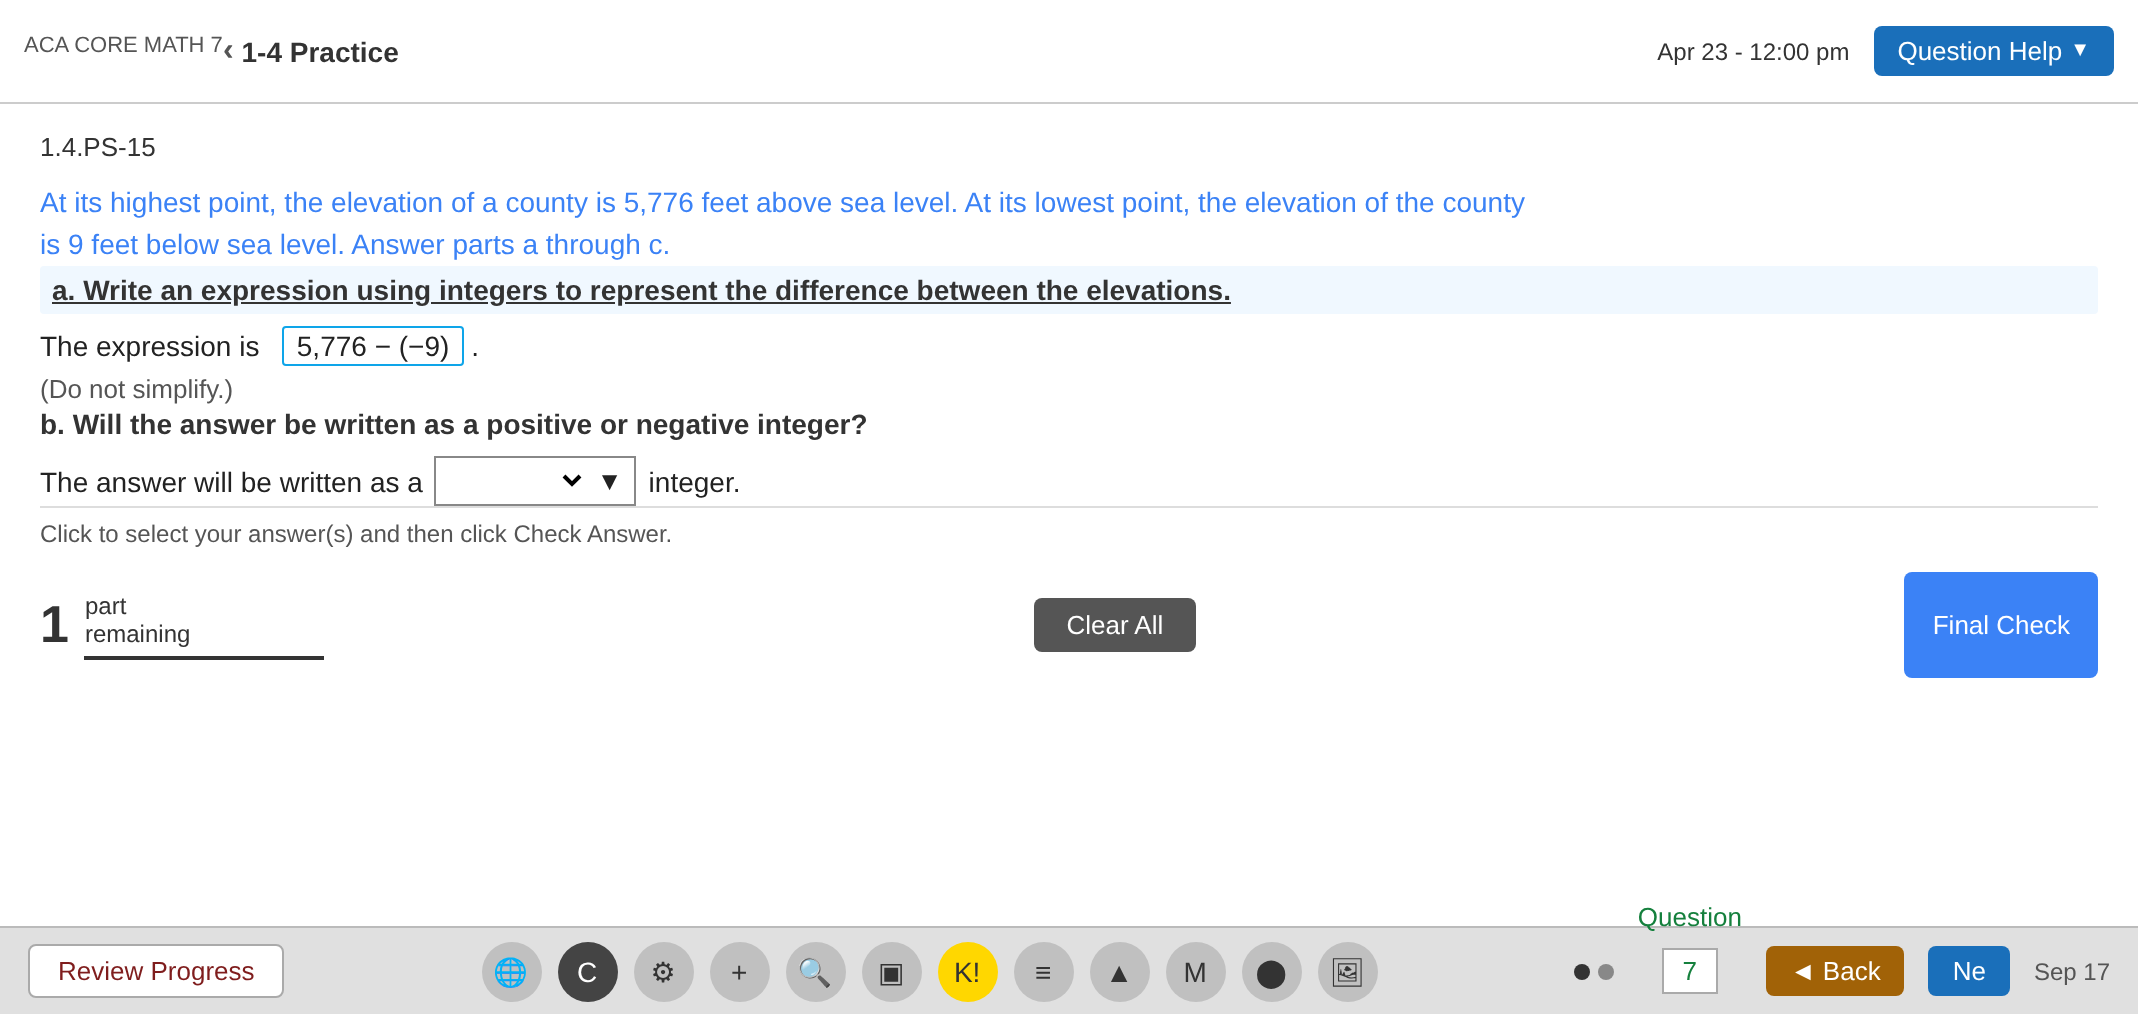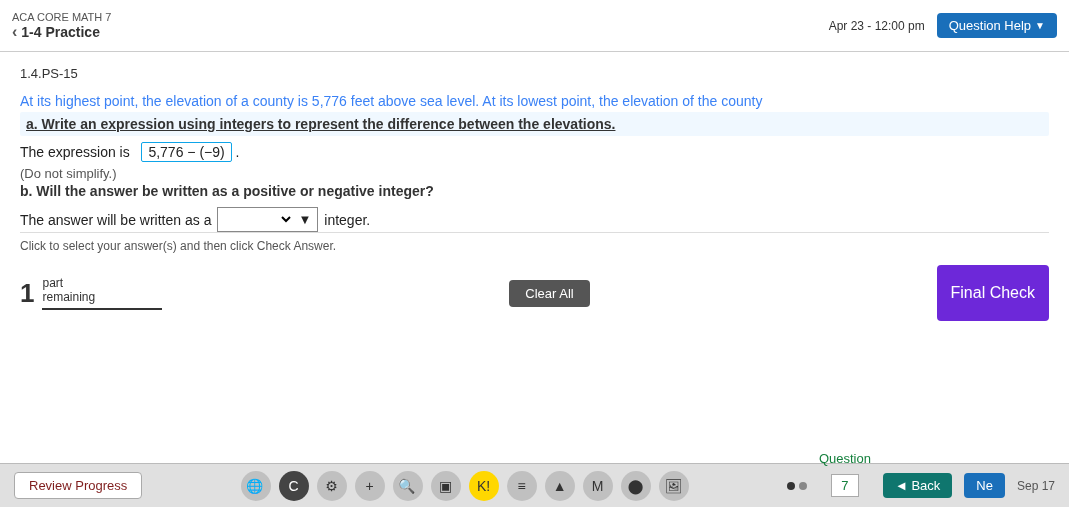--- a/index.html
+++ b/index.html
@@ -17,21 +17,21 @@
       border-bottom: 1px solid #ccc;
       padding: 4px 12px;
       display: flex;
       align-items: center;
       justify-content: space-between;
       height: 52px;
     }
 
     .top-bar-left {
       display: flex;
-      flex-direction: column;
+      flex-direction: row;
     }
 
     .course-title {
       font-size: 11px;
       color: #555;
     }
 
     .breadcrumb {
       display: flex;
       align-items: center;
@@ -208,26 +208,26 @@
       background: #555;
       color: #fff;
       border: none;
       padding: 6px 16px;
       border-radius: 4px;
       font-size: 13px;
       cursor: pointer;
     }
 
     .final-check-btn {
-      background: #6d28d9;
+      background: #3b82f6;
       color: #fff;
       border: none;
       padding: 19px 14px;
       border-radius: 4px;
-      font-size: 16px;
+      font-size: 13px;
       cursor: pointer;
     }
 
     .footer-bar {
       background: #e0e0e0;
       border-top: 1px solid #bbb;
       height: 44px;
       display: flex;
       align-items: center;
       justify-content: space-between;
@@ -301,21 +301,21 @@
     .question-num-box {
       border: 1px solid #aaa;
       background: #fff;
       padding: 3px 8px;
       font-size: 13px;
       min-width: 28px;
       text-align: center;
     }
 
     .nav-btn {
-      background: #0f766e;
+      background: #a16207;
       color: #fff;
       border: none;
       padding: 5px 12px;
       border-radius: 4px;
       font-size: 13px;
       cursor: pointer;
       display: flex;
       align-items: center;
       gap: 4px;
     }
@@ -367,20 +367,21 @@
       <span class="arrow">▼</span>
     </button>
   </div>
 </div>
 
 <div class="main-content">
   <div class="problem-id">1.4.PS-15</div>
 
   <div class="problem-text">
     <span>At its highest point, the elevation of a county is 5,776 feet above sea level. At its lowest point, the elevation of the county</span><br>
+    <span>is 9 feet below sea level. Answer parts a through c.</span>
   </div>
 
   <div class="part-label">
     <span>a. Write an expression using integers to represent the difference between the elevations.</span>
   </div>
 
   <div class="expression-line">
     <span>The expression is</span>
     &nbsp;
     <span class="expression-box">5,776 − (−9)</span>

